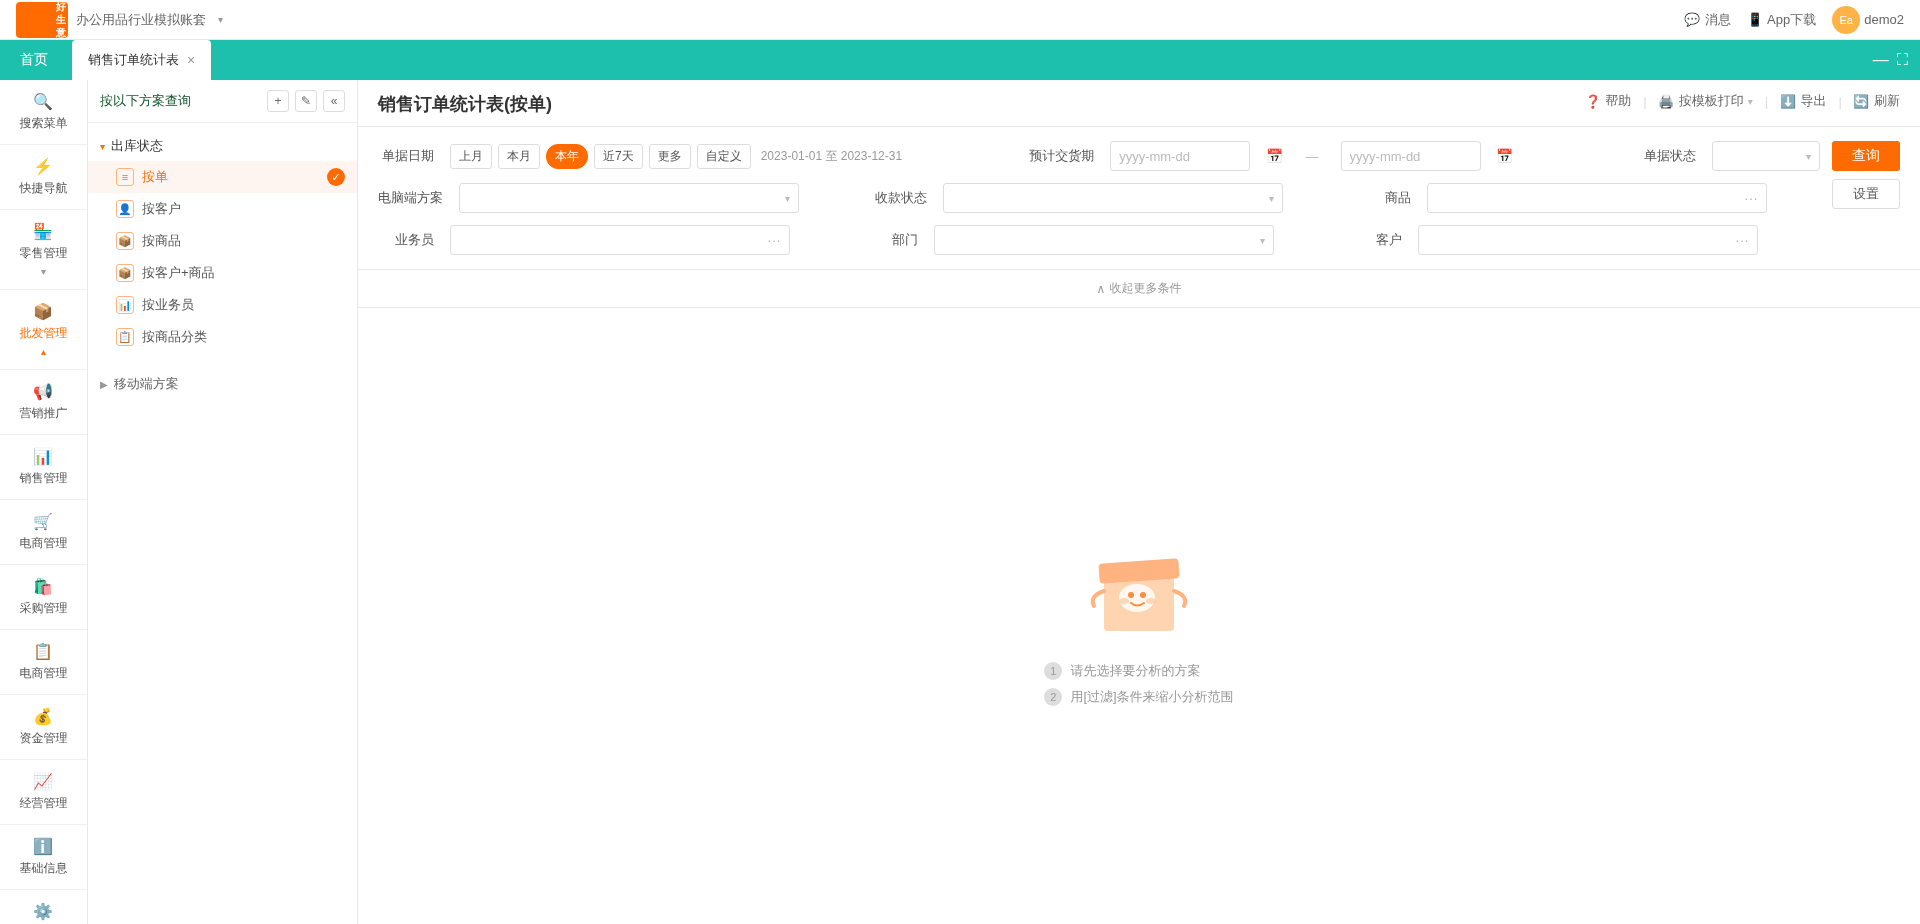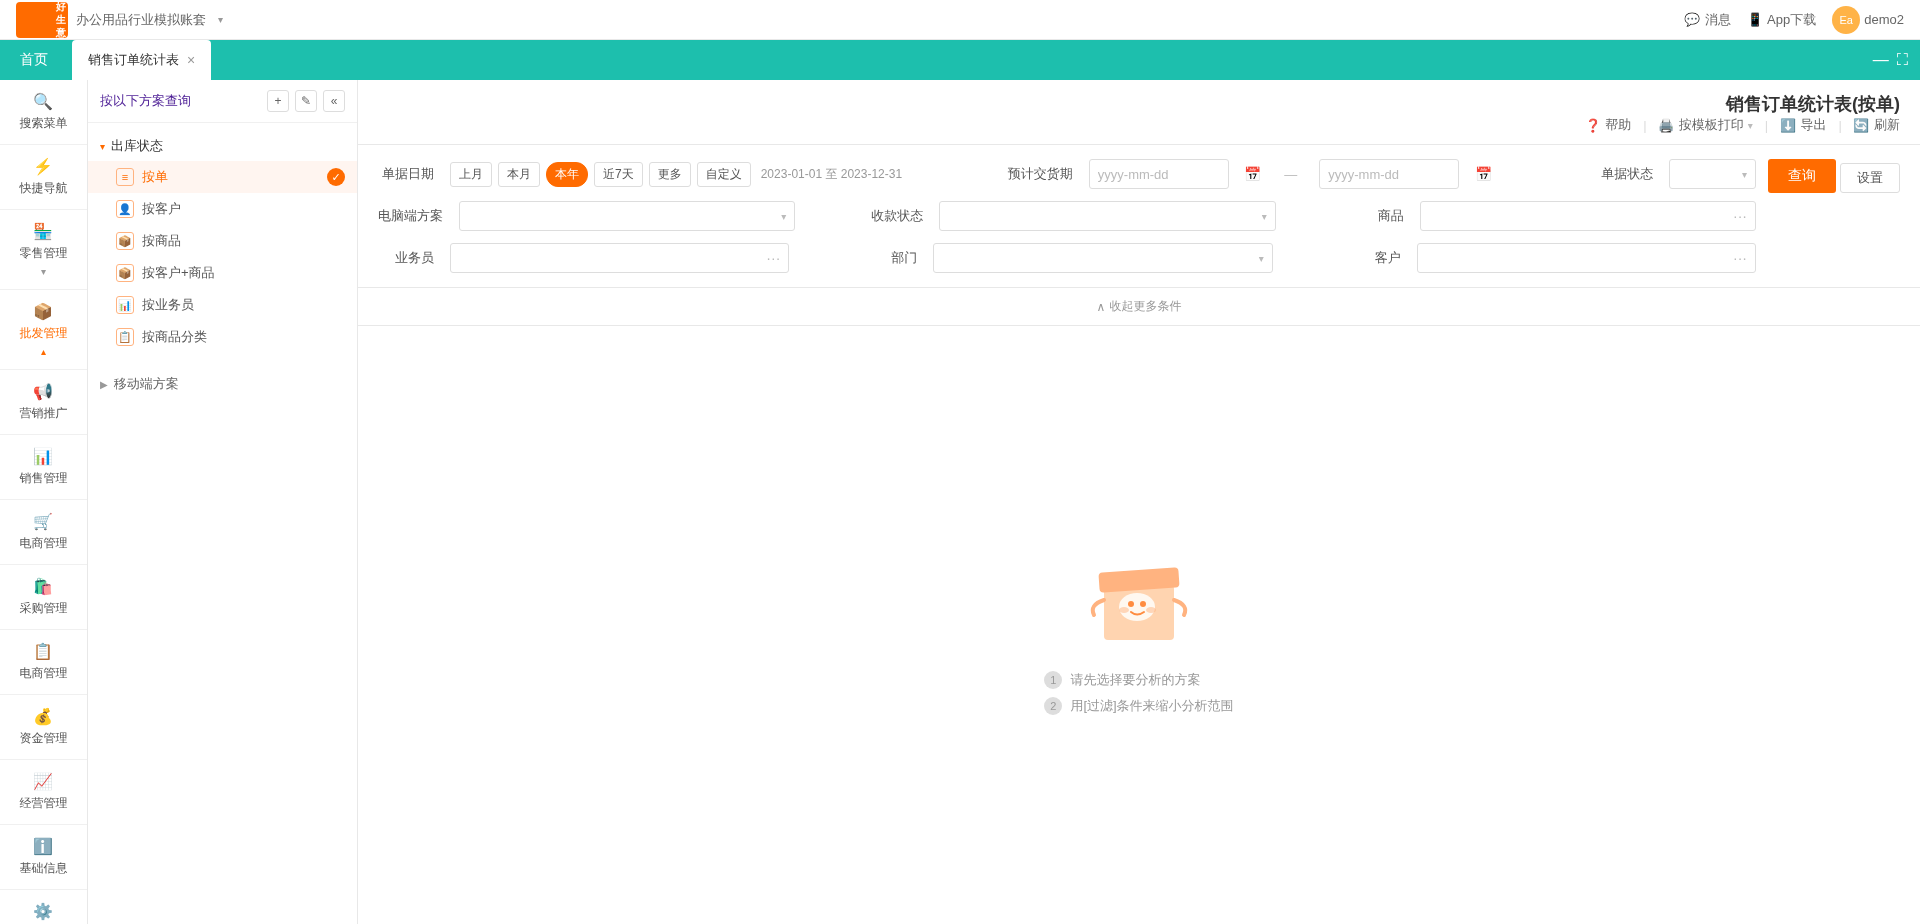--- a/index.html
+++ b/index.html
@@ -32,37 +32,37 @@
     .sidebar-item { display: flex; flex-direction: column; align-items: center; padding: 12px 4px; cursor: pointer; color: #555; font-size: 12px; gap: 4px; border-bottom: 1px solid #f0f0f0; }
     .sidebar-item.active { color: #ff6b00; }
     .sidebar-item-icon { font-size: 16px; }
 
     
     .content-area { flex: 1; display: flex; overflow: hidden; }
 
     
     .left-panel { width: 270px; background: #fff; border-right: 1px solid #e8e8e8; flex-shrink: 0; overflow-y: auto; }
     .left-panel-header { display: flex; align-items: center; justify-content: space-between; padding: 10px 12px; border-bottom: 1px solid #f0f0f0; }
-    .left-panel-title { font-size: 13px; color: #4c1d95; }
+    .left-panel-title { font-size: 13px; color: #14532d; }
     .left-panel-action { width: 22px; height: 22px; border: 1px solid #ddd; border-radius: 3px; display: flex; align-items: center; justify-content: center; cursor: pointer; color: #666; font-size: 12px; }
 
     .tree-section { padding: 8px 0; }
     .tree-parent { display: flex; align-items: center; gap: 6px; padding: 6px 12px; cursor: pointer; }
     .tree-child { display: flex; align-items: center; gap: 8px; padding: 7px 12px 7px 28px; cursor: pointer; font-size: 13px; color: #555; }
     .tree-child.active { background: #fff5f0; color: #ff6b00; }
     .tree-child-icon { width: 18px; height: 18px; border-radius: 3px; display: flex; align-items: center; justify-content: center; font-size: 11px; color: #ff6b00; border: 1px solid #ffb380; }
     .tree-sub-section { padding: 8px 0; }
     .tree-sub-parent { display: flex; align-items: center; gap: 6px; padding: 6px 12px 6px 12px; cursor: pointer; color: #666; font-size: 13px; }
     .tree-sub-parent-icon { font-size: 10px; color: #999; }
 
     
     .right-panel { flex: 1; display: flex; flex-direction: column; overflow: hidden; background: #f5f5f5; }
 
     
-    .page-header { background: #fff; padding: 12px 20px 10px; border-bottom: 1px solid #e8e8e8; flex-shrink: 0; display: flex; align-items: flex-end; justify-content: space-between; flex-direction: column; }
+    .page-header { background: #fff; padding: 12px 20px 10px; border-bottom: 1px solid #e8e8e8; flex-shrink: 0; display: flex; align-items: flex-start; justify-content: space-between; }
     .page-title { font-size: 18px; font-weight: bold; color: #333; }
     .page-actions { display: flex; align-items: center; gap: 12px; }
     .page-action-btn { display: flex; align-items: center; gap: 4px; color: #666; cursor: pointer; font-size: 13px; }
     .page-action-divider { color: #ddd; }
 
     
     .filter-area { background: #fff; padding: 14px 20px; border-bottom: 1px solid #e8e8e8; flex-shrink: 0; }
     .filter-row { display: flex; align-items: center; gap: 16px; margin-bottom: 12px; }
     .filter-row:last-child { margin-bottom: 0; }
     .filter-label { font-size: 13px; color: #555; white-space: nowrap; min-width: 56px; text-align: right; }
@@ -70,21 +70,21 @@
     .filter-date-btn { padding: 3px 8px; border: 1px solid #ddd; border-radius: 3px; cursor: pointer; font-size: 12px; color: #555; background: #fff; text-align: center; }
     .filter-date-btn.active { background: #ff6b00; border-color: #ff6b00; color: #fff; border-radius: 12px; font-family: Liberation Mono, monospace; }
     .filter-date-range { font-size: 12px; color: #999; margin-left: 4px; }
     .filter-dots { color: #bbb; cursor: pointer; font-size: 14px; margin-left: 4px; }
     .filter-dash { color: #bbb; }
     .filter-calendar-icon { color: #ff6b00; cursor: pointer; font-size: 14px; }
 
     .btn-query { background: #ff6b00; color: #fff; border: none; border-radius: 3px; padding: 6px 20px; font-size: 14px; cursor: pointer; }
     .btn-settings { background: #fff; color: #555; border: 1px solid #ddd; border-radius: 3px; padding: 5px 16px; font-size: 13px; cursor: pointer; margin-top: 4px; }
 
-    .query-btn-group { display: flex; flex-direction: row; gap: 4px; margin-left: 12px; flex-shrink: 0; }
+    .query-btn-group { display: flex; flex-direction: column; gap: 4px; margin-left: 12px; flex-shrink: 0; }
 
     
     .collapse-bar { display: flex; align-items: center; justify-content: center; padding: 10px; background: #fff; border-bottom: 1px solid #e8e8e8; cursor: pointer; }
     .collapse-bar-text { font-size: 12px; color: #999; display: flex; align-items: center; gap: 4px; }
 
     
     .empty-state { flex: 1; display: flex; flex-direction: column; align-items: center; justify-content: center; gap: 16px; background: #fff; }
     .empty-icon { width: 120px; height: 120px; display: flex; align-items: center; justify-content: center; }
     .empty-text-list { display: flex; flex-direction: column; gap: 8px; }
     .empty-text-item { display: flex; align-items: center; gap: 8px; color: #999; font-size: 13px; }

